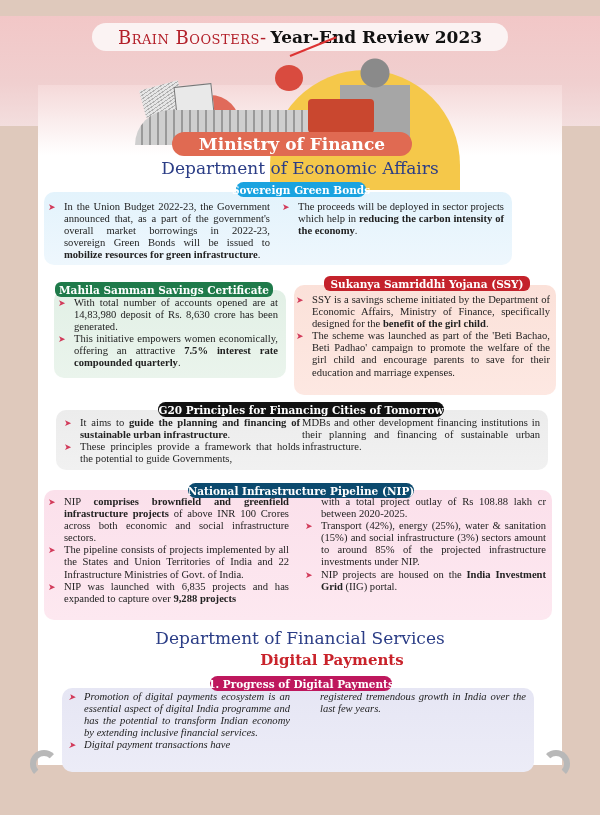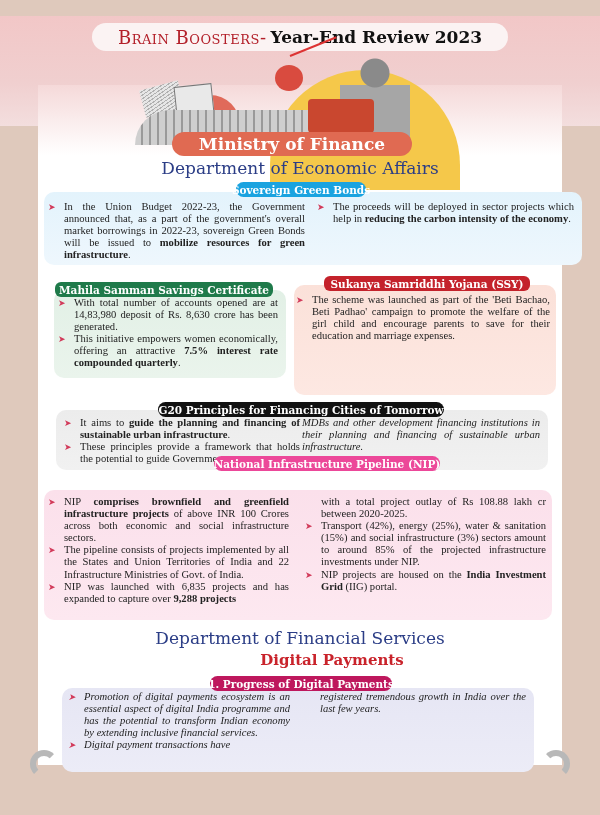--- a/index.html
+++ b/index.html
@@ -108,21 +108,21 @@
   <div class="arrow"></div>
   <div class="parliament"></div>
   <div class="person"></div>
   <div class="briefcase"></div>
 </div>
 
 <div class="ministry-pill">Ministry of Finance</div>
 
 <div class="dept-title" style="top:158px; font-size:17px;">Department of Economic Affairs</div>
 
-<div class="box" style="left:44px; top:192px; width:538px; height:73px; background:linear-gradient(180deg,#e3f3fc,#eef7fd);">
+<div class="box" style="left:44px; top:192px; width:468px; height:73px; background:linear-gradient(180deg,#e3f3fc,#eef7fd);">
   <div class="cols" style="padding:9px 8px 0 2px;">
     <ul class="col" style="flex:1;">
       <li><span>In the Union Budget 2022-23, the Government announced that, as a part of the government's overall market borrowings in 2022-23, sovereign Green Bonds will be issued to </span><b>mobilize resources for green infrastructure</b><span>.</span></li>
     </ul>
     <ul class="col" style="flex:1;">
       <li><span>The proceeds will be deployed in sector projects which help in </span><b>reducing the carbon intensity of the economy</b><span>.</span></li>
     </ul>
   </div>
 </div>
 <div class="hdr" style="left:236px; top:182px; width:130px; background:#1aa3e0;">Sovereign Green Bonds</div>
@@ -130,53 +130,54 @@
 <div class="box" style="left:54px; top:290px; width:232px; height:88px; background:linear-gradient(180deg,#e2f0e6,#eaf4ec);">
   <ul style="padding:7px 8px 0 2px;">
     <li>With total number of accounts opened are at 14,83,980 deposit of Rs. 8,630 crore has been generated.</li>
     <li><span>This initiative empowers women economically, offering an attractive </span><b>7.5% interest rate compounded quarterly</b><span>.</span></li>
   </ul>
 </div>
 <div class="hdr" style="left:55px; top:282px; width:218px; background:#1f7a4a; border-radius:6px;">Mahila Samman Savings Certificate</div>
 
 <div class="box" style="left:294px; top:285px; width:262px; height:110px; background:linear-gradient(180deg,#fbe1d9,#fde8e2);">
   <ul style="padding:9px 6px 0 0;">
+    <li><span>SSY is a savings scheme initiated by the Department of Economic Affairs, Ministry of Finance, specifically designed for the </span><b>benefit of the girl child</b><span>.</span></li>
     <li>The scheme was launched as part of the 'Beti Bachao, Beti Padhao' campaign to promote the welfare of the girl child and encourage parents to save for their education and marriage expenses.</li>
   </ul>
 </div>
 <div class="hdr" style="left:324px; top:276px; width:206px; background:#c4222b; border-radius:6px;">Sukanya Samriddhi Yojana (SSY)</div>
 
 <div class="box" style="left:56px; top:410px; width:492px; height:60px; background:linear-gradient(180deg,#ececec,#f1f1f1);">
   <div class="cols" style="padding:7px 8px 0 6px; gap:2px;">
     <ul class="col">
       <li><span>It aims to </span><b>guide the planning and financing of sustainable urban infrastructure</b><span>.</span></li>
       <li>These principles provide a framework that holds the potential to guide Governments,</li>
     </ul>
     <ul class="col">
-      <li class="cont" style="padding-left:0;font-style:italic;">MDBs and other development financing institutions in their planning and financing of sustainable urban infrastructure.</li>
+      <li class="cont" style="padding-left:0;">MDBs and other development financing institutions in their planning and financing of sustainable urban infrastructure.</li>
     </ul>
   </div>
 </div>
 <div class="hdr" style="left:158px; top:402px; width:286px; background:#111;">G20 Principles for Financing Cities of Tomorrow</div>
 
 <div class="box" style="left:44px; top:490px; width:508px; height:130px; background:linear-gradient(180deg,#fbe0eb,#fde8f0);">
   <div class="cols" style="padding:6px 6px 0 2px; gap:14px;">
     <ul class="col">
       <li><span>NIP </span><b>comprises brownfield and greenfield infrastructure projects</b><span> of above INR 100 Crores across both economic and social infrastructure sectors.</span></li>
       <li>The pipeline consists of projects implemented by all the States and Union Territories of India and 22 Infrastructure Ministries of Govt. of India.</li>
       <li><span>NIP was launched with 6,835 projects and has expanded to capture over </span><b>9,288 projects</b></li>
     </ul>
     <ul class="col">
       <li class="cont">with a total project outlay of Rs 108.88 lakh cr between 2020-2025.</li>
       <li>Transport (42%), energy (25%), water &amp; sanitation (15%) and social infrastructure (3%) sectors amount to around 85% of the projected infrastructure investments under NIP.</li>
       <li><span>NIP projects are housed on the </span><b>India Investment Grid</b><span> (IIG) portal.</span></li>
     </ul>
   </div>
 </div>
-<div class="hdr" style="left:188px; top:456px; width:226px; background:#ec4899;margin-left:26px;">National Infrastructure Pipeline (NIP)</div>
+<div class="hdr" style="left:188px; top:483px; width:226px; background:#0c4a6e;">National Infrastructure Pipeline (NIP)</div>
 
 <div class="dept-title" style="top:628px; font-size:17px;">Department of Financial Services</div>
 <div class="sub-title" style="top:651px; font-size:15px;">Digital Payments</div>
 
 <div class="box" style="left:62px; top:688px; width:472px; height:84px; background:linear-gradient(180deg,#e6e6f4,#ececf7);">
   <div class="cols" style="padding:3px 8px 0 4px; gap:12px;font-style:italic;">
     <ul class="col">
       <li>Promotion of digital payments ecosystem is an essential aspect of digital India programme and has the potential to transform Indian economy by extending inclusive financial services.</li>
       <li>Digital payment transactions have</li>
     </ul>

